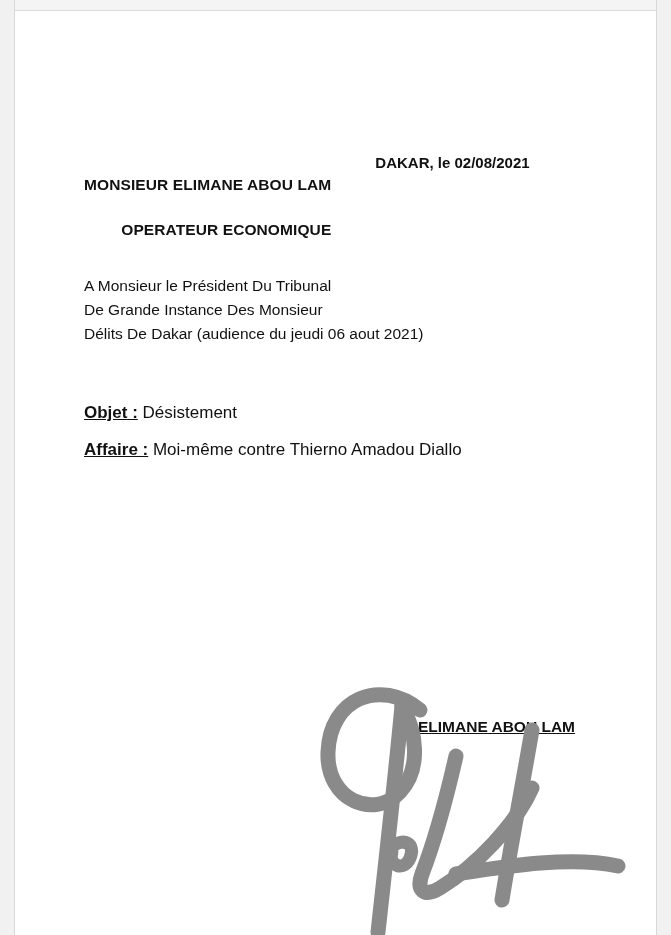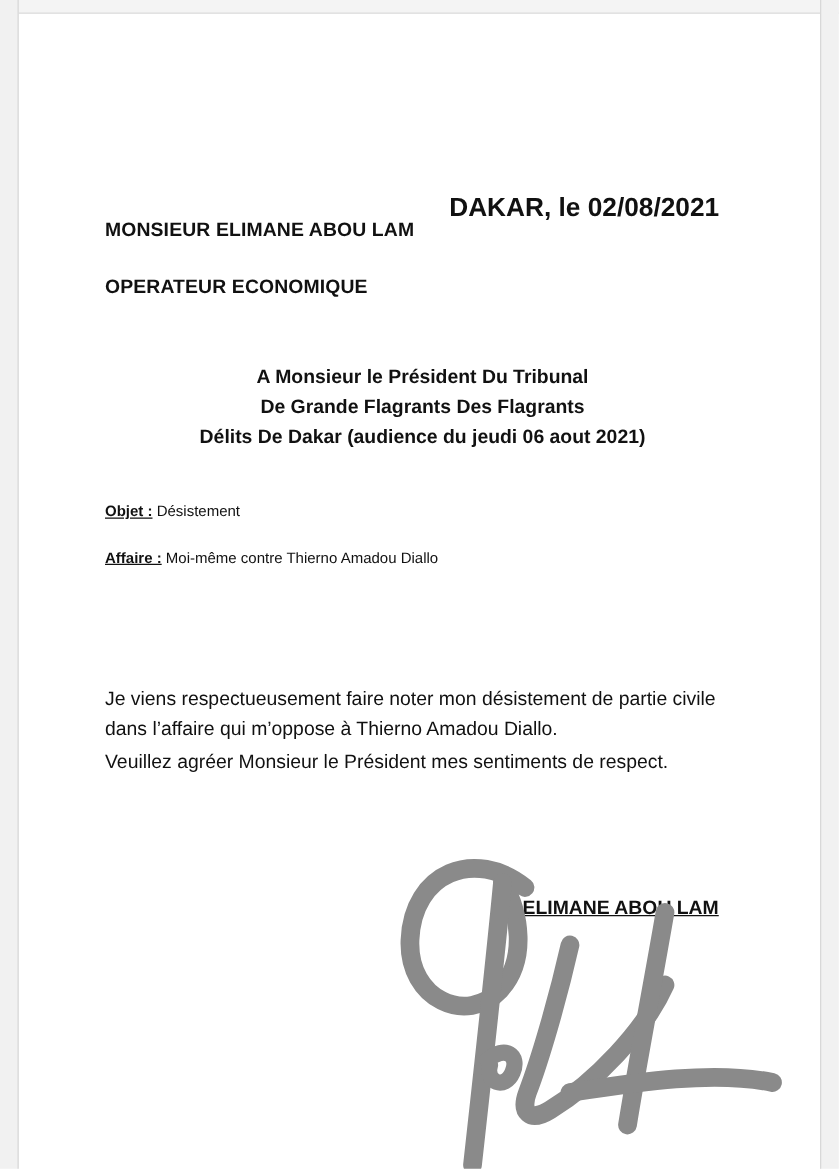--- a/index.html
+++ b/index.html
@@ -54,46 +54,46 @@
     width: 520px;
     display: flex;
     align-items: flex-start;
   }
   .sender {
     font-weight: bold;
     font-size: 15.5px;
     line-height: 1.45;
     letter-spacing: 0.1px;
     white-space: pre-line;
+    text-align: right;
   }
   .place-date {
     font-weight: bold;
-    font-size: 21px;
+    font-size: 15px;
     line-height: 1.45;
-    margin-left: 28px;
+    margin-left: 44px;
     white-space: nowrap;
   }
 
   .recipient {
     position: absolute;
     top: 274px;
     left: 0;
     width: 508px;
-    text-align: center;
-    font-weight: bold;
+    text-align: left;
+    font-weight: normal;
     font-size: 15.5px;
     line-height: 1.55;
-    margin-top: 16px;
   }
   .recipient div { white-space: nowrap; }
 
   .field {
     position: absolute;
     left: 0;
-    font-size: 12px;
+    font-size: 17px;
     line-height: 1.5;
   }
   .field .lbl {
     font-weight: bold;
     text-decoration: underline;
   }
   .field .val { font-weight: normal; }
 
   .f-objet   { top: 400px; }
   .f-affaire { top: 437px; }
@@ -151,37 +151,33 @@
     <div class="header-row">
       <div class="sender">
         <div>MONSIEUR ELIMANE ABOU LAM</div>
         <div>OPERATEUR  ECONOMIQUE</div>
       </div>
       <div class="place-date">DAKAR, le 02/08/2021</div>
     </div>
 
     <div class="recipient">
       <div>A Monsieur le Président Du Tribunal</div>
-      <div>De Grande Flagrants Des Flagrants</div>
+      <div>De Grande Instance Des Monsieur</div>
       <div>Délits De Dakar (audience du jeudi 06 aout 2021)</div>
     </div>
 
     <div class="field f-objet">
       <span class="lbl">Objet :</span><span class="val"> Désistement</span>
     </div>
 
     <div class="field f-affaire">
       <span class="lbl">Affaire :</span><span class="val"> Moi-même contre Thierno  Amadou Diallo</span>
     </div>
 
 
-    <div class="body">
-      <p class="para1">Je viens respectueusement faire noter mon désistement de partie civile dans l’affaire qui m’oppose à Thierno Amadou Diallo.</p>
-      <p class="para2">Veuillez agréer Monsieur  le Président mes sentiments de respect.</p>
-    </div>
 
     <div class="signature-name">ELIMANE ABOU LAM</div>
   </div>
 
   <svg class="signature-mark" viewBox="0 0 360 275" xmlns="http://www.w3.org/2000/svg">
     <g fill="none" stroke="#8a8a8a" stroke-linecap="round" stroke-linejoin="round">
       <path d="M150 50 C 110 18, 60 38, 58 92 C 56 140, 104 160, 130 132 C 152 108, 146 70, 132 46" stroke-width="15"></path>
       <path d="M132 46 C 126 110, 116 200, 108 272" stroke-width="15"></path>
       <path d="M120 188 C 134 176, 146 184, 140 198 C 134 212, 118 206, 122 192" stroke-width="13"></path>
       <path d="M186 96 C 176 140, 162 188, 152 214 C 146 230, 154 238, 170 228 C 206 206, 246 164, 262 128" stroke-width="15"></path>

